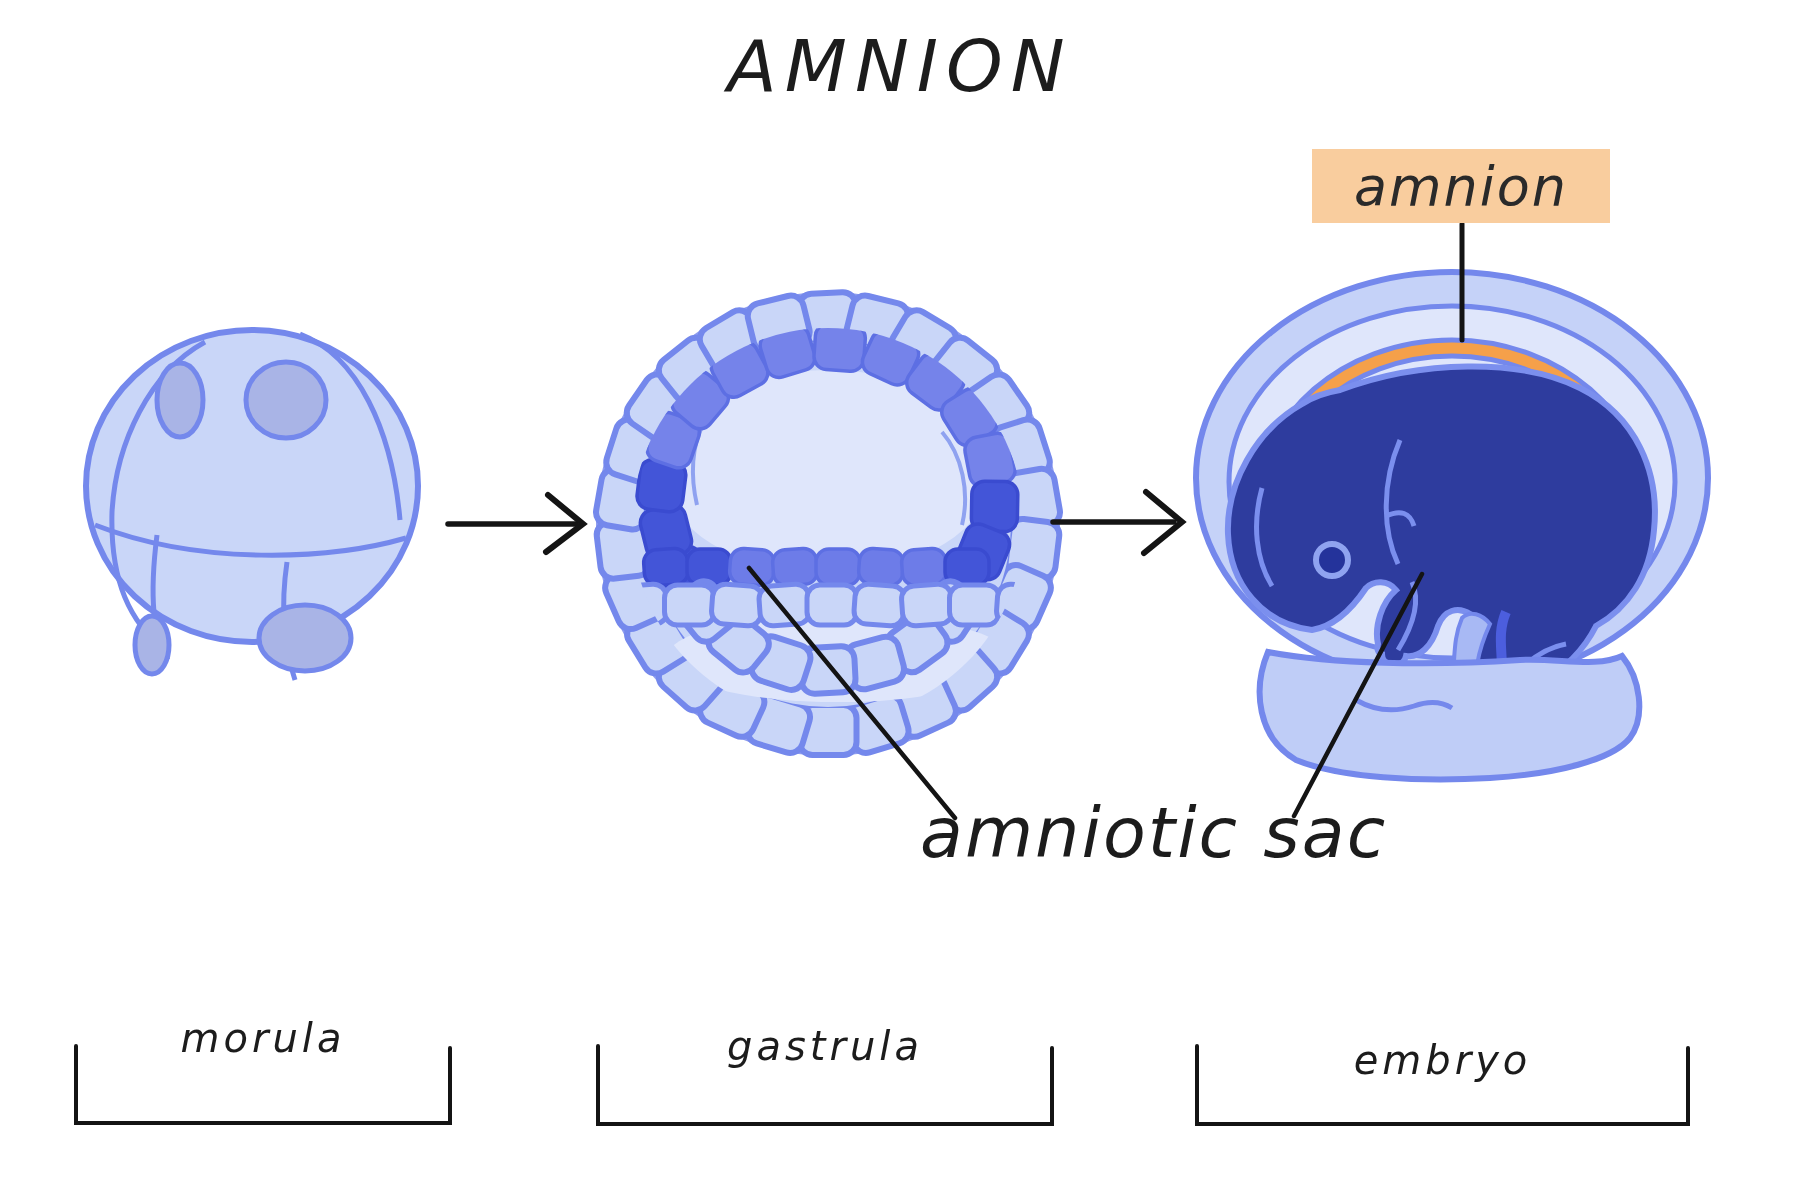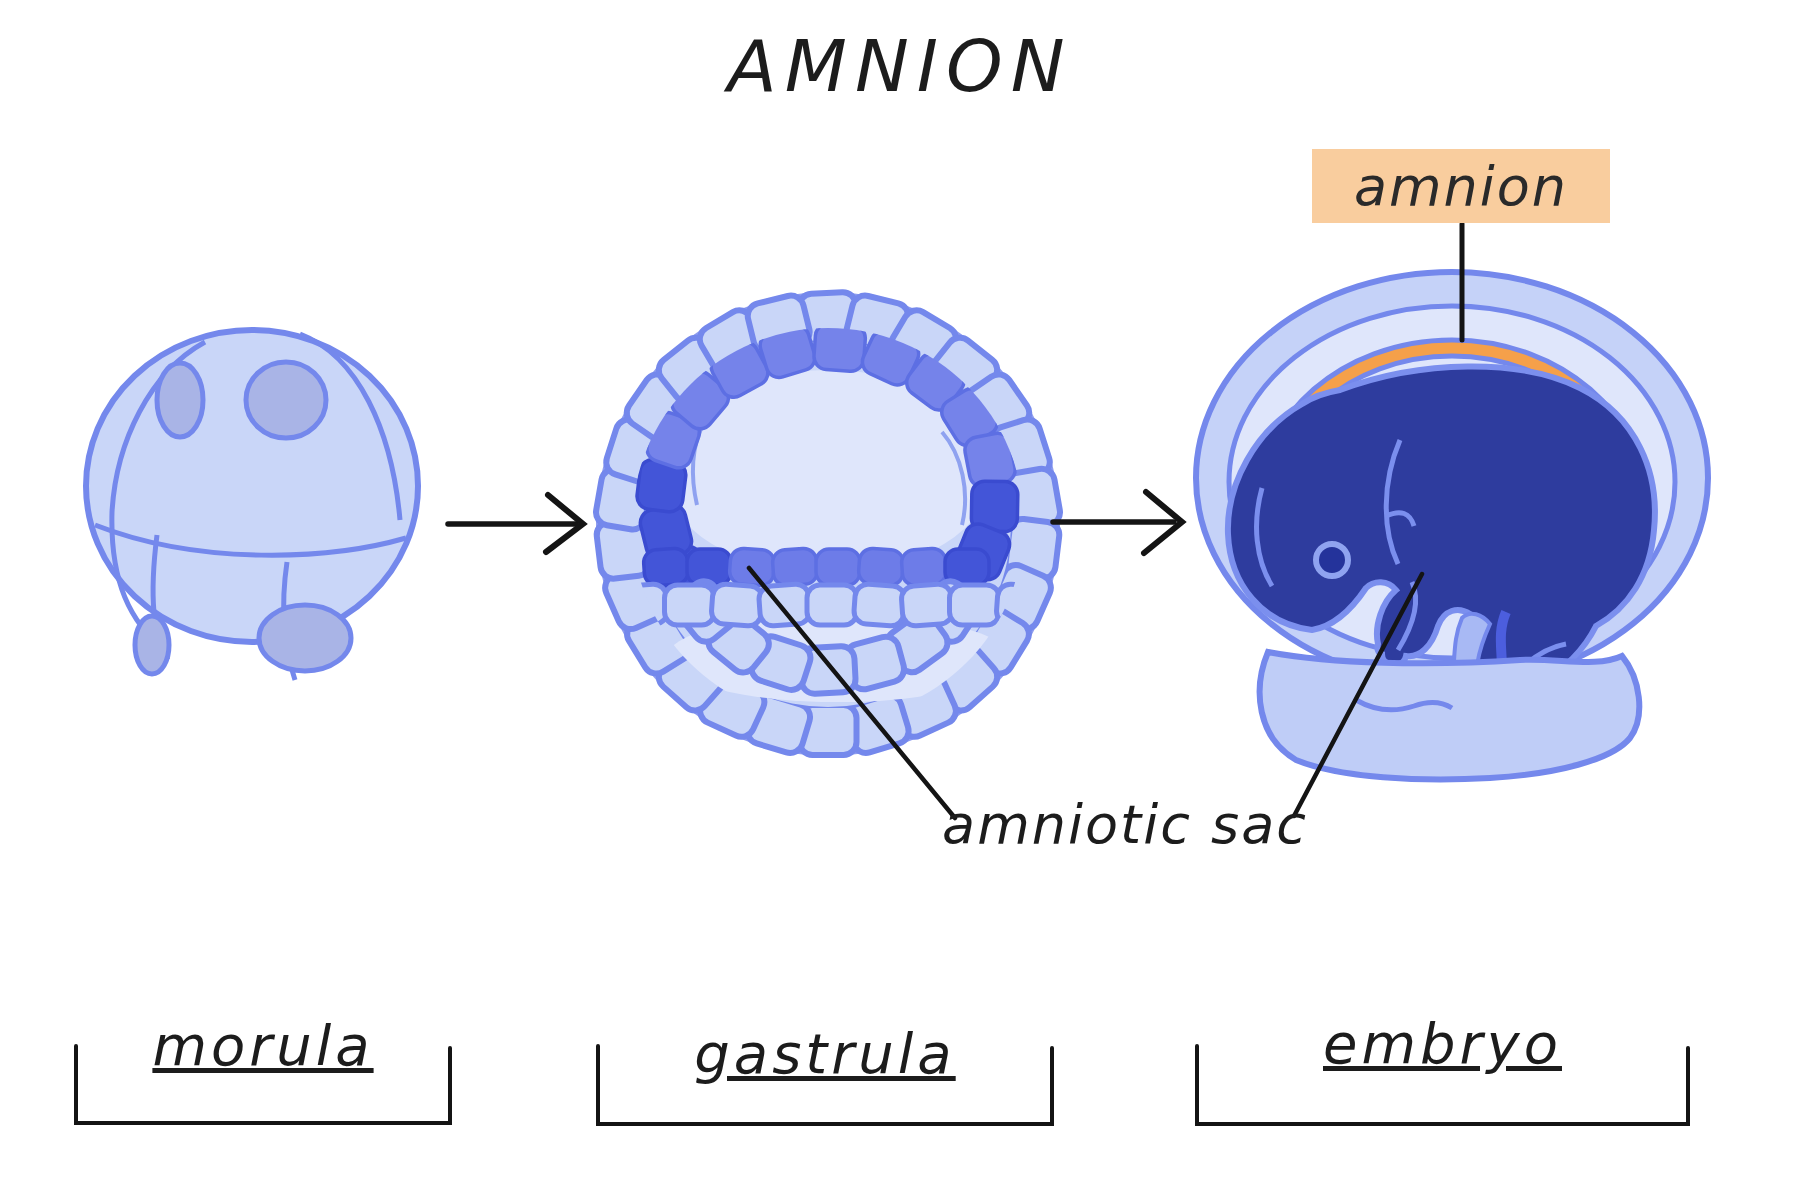--- a/index.html
+++ b/index.html
@@ -27,22 +27,22 @@
   .hand{
     position:absolute;color:var(--ink);font-style:italic;
     text-align:center;white-space:nowrap;line-height:1;
   }
   .title{font-size:72px;letter-spacing:8px;}
   .callout-box{
     position:absolute;background:var(--label-orange-bg);
     display:flex;align-items:center;justify-content:center;
   }
   .callout-box .hand-inline{font-size:54px;font-style:italic;color:#2a2a2a;letter-spacing:2px;}
-  .sac-label{font-size:54px;letter-spacing:2px;}
-  .stage-label{font-size:56px;letter-spacing:4px;text-decoration:underline;}
+  .sac-label{font-size:70px;letter-spacing:2px;}
+  .stage-label{font-size:40px;letter-spacing:4px;}
   
   .cell-light{fill:var(--cell-light);stroke:var(--border-blue);stroke-width:6;}
   .cell-light.thin{stroke-width:5;}
   .cell-med{fill:var(--cell-med);stroke:#5d6fe3;stroke-width:3.5;}
   .cell-med2{fill:var(--cell-med2);stroke:#5d6fe3;stroke-width:3.5;}
   .cell-dark{fill:var(--cell-dark);stroke:#3a4bd0;stroke-width:3.5;}
   .outline-blue{stroke:var(--border-blue);fill:none;}
   .ink-line{stroke:#141414;fill:none;stroke-linecap:round;}
 </style>
 </head>
@@ -223,13 +223,13 @@
 <div class="hand title" style="left:700px;top:30px;width:400px;">AMNION</div>
 
 <div class="callout-box" style="left:1312px;top:149px;width:298px;height:74px;">
   <span class="hand-inline">amnion</span>
 </div>
 
 <div class="hand sac-label" style="left:920px;top:798px;width:410px;">amniotic sac</div>
 
 <div class="hand stage-label" style="left:76px;top:1018px;width:374px;">morula</div>
 <div class="hand stage-label" style="left:598px;top:1014px;width:454px;margin-top:12px;">gastrula</div>
-<div class="hand stage-label" style="left:1197px;top:1016px;width:491px;">embryo</div>
+<div class="hand stage-label" style="left:1197px;top:1040px;width:491px;">embryo</div>
 
 </body></html>

